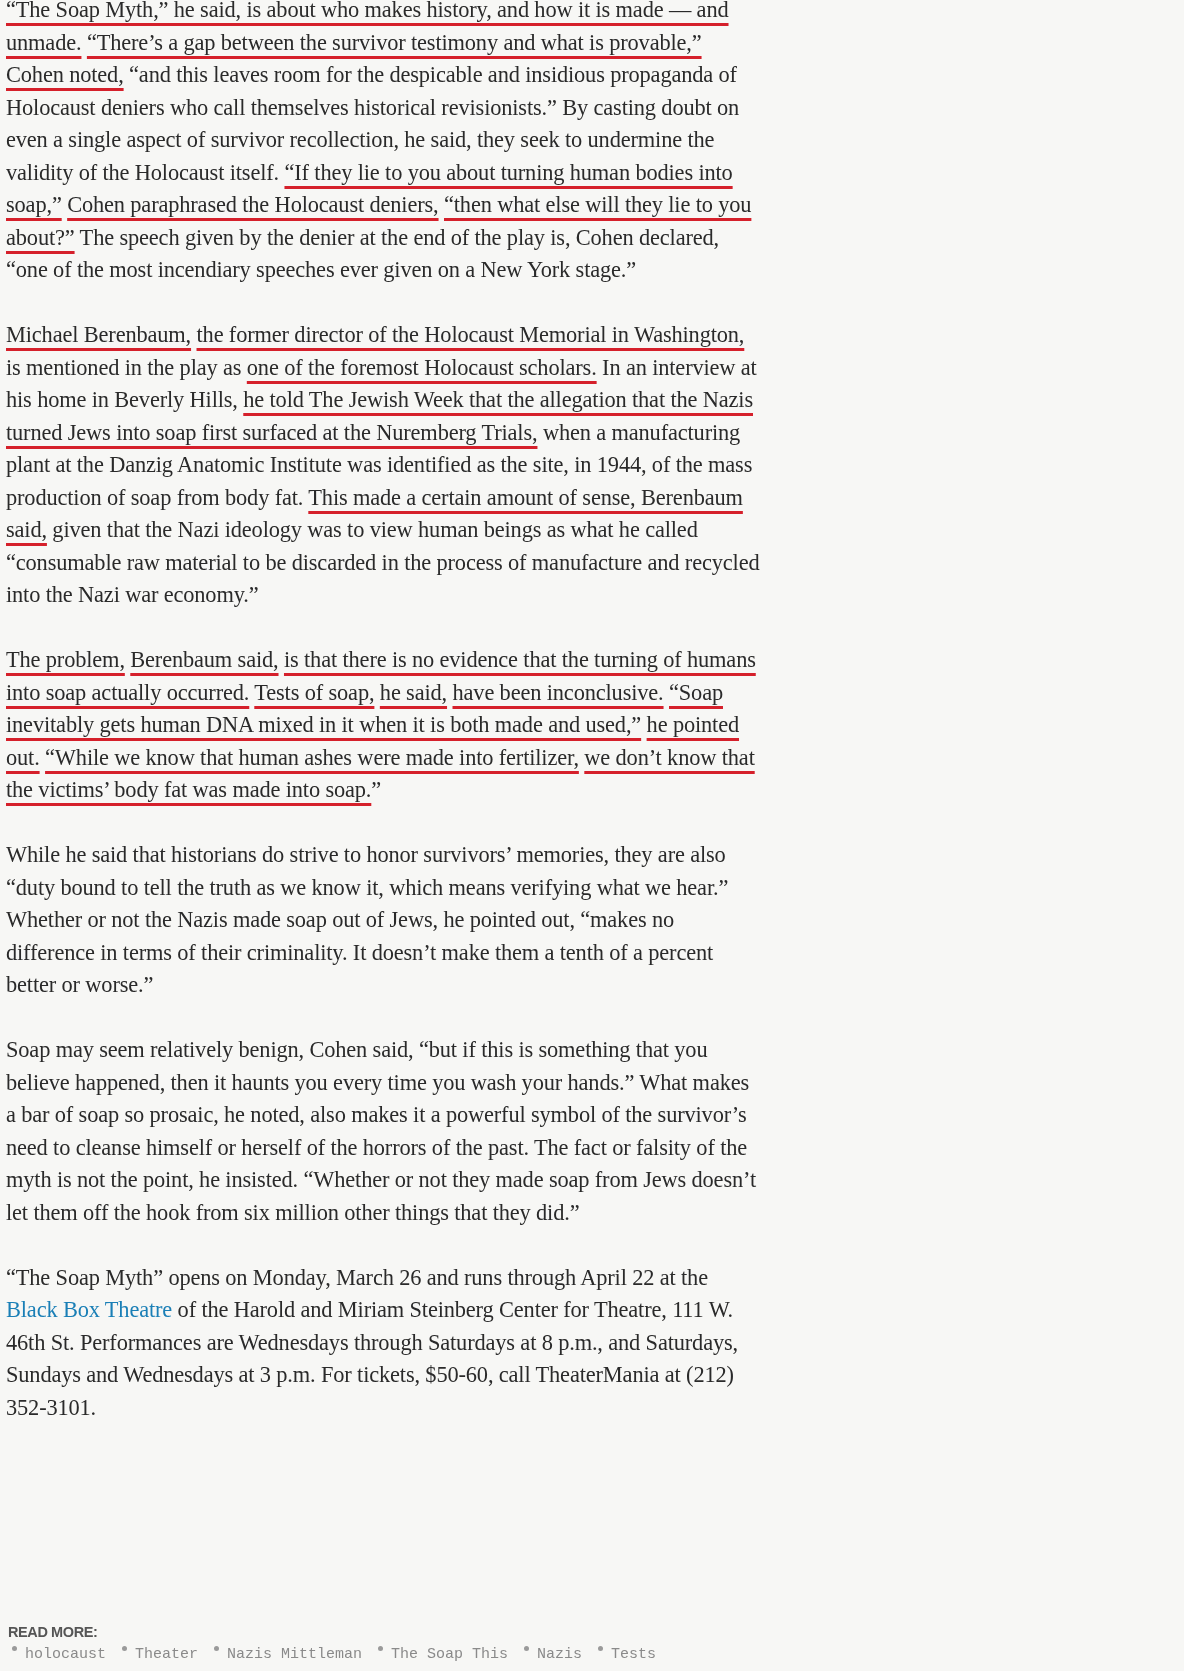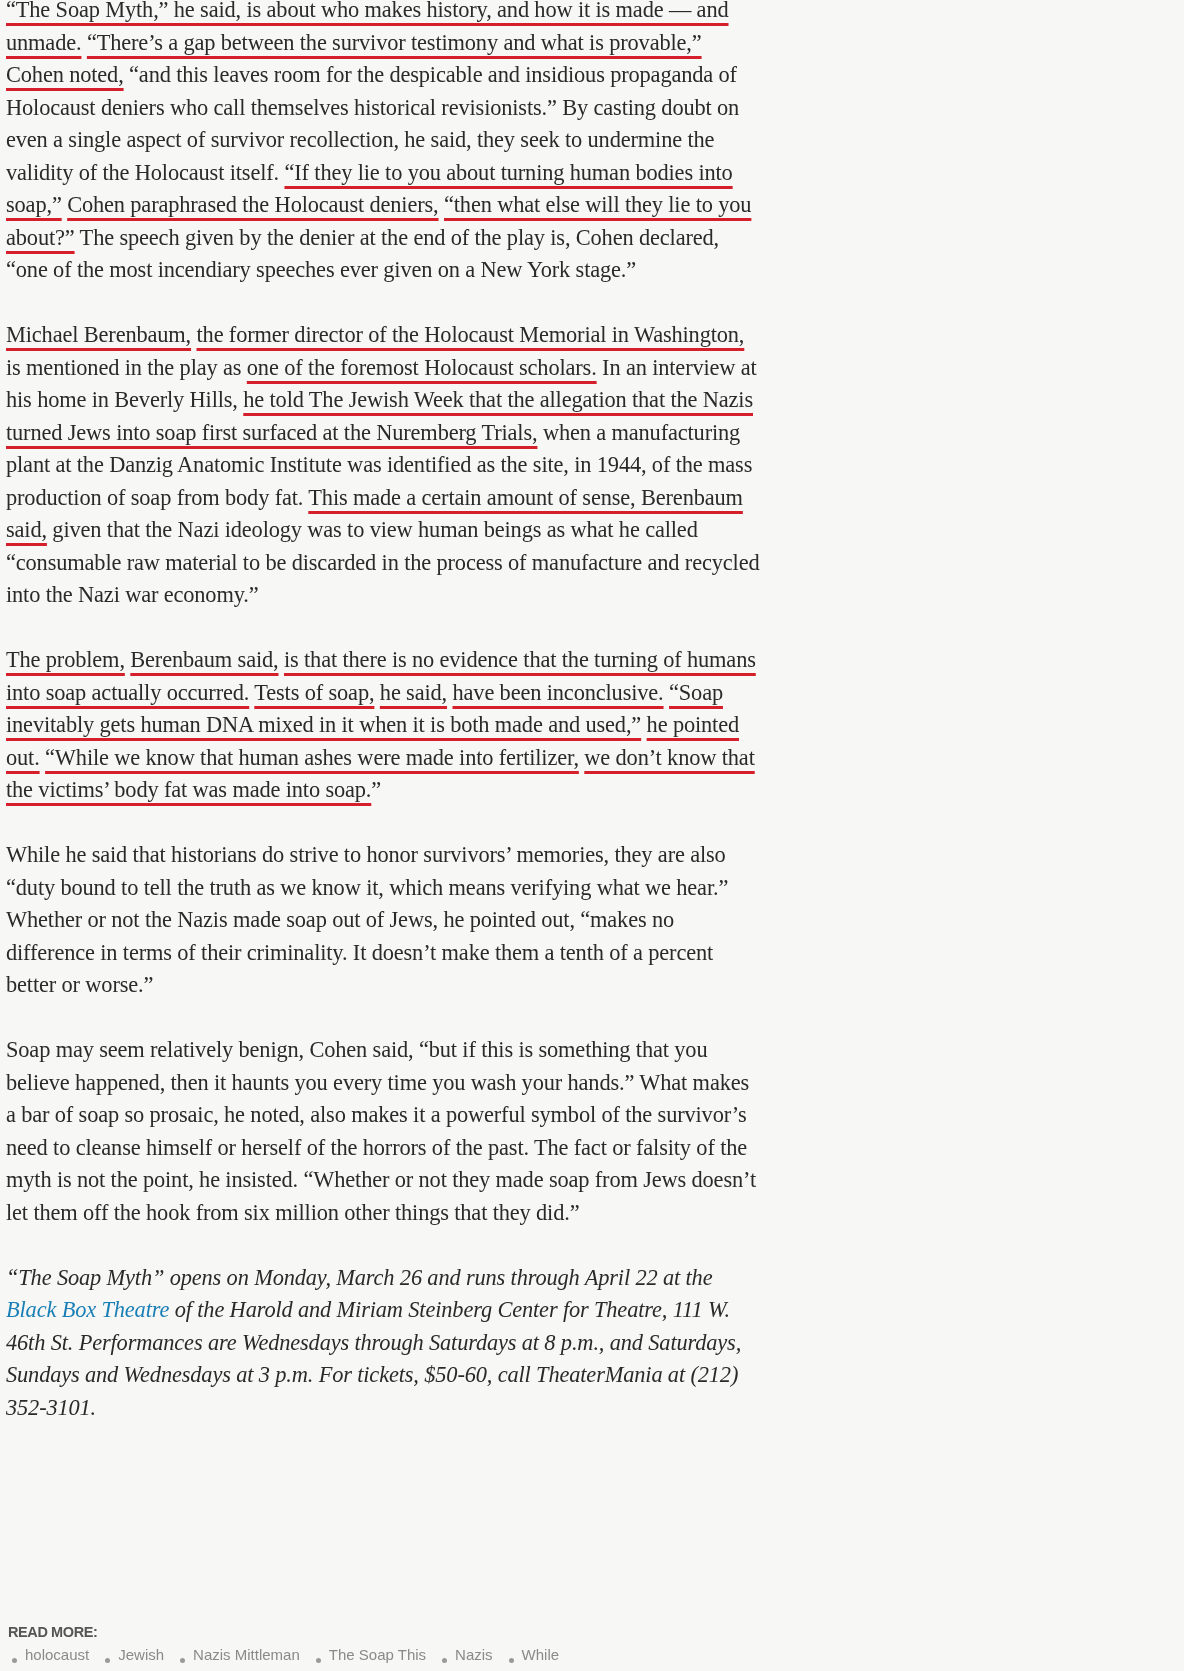--- a/index.html
+++ b/index.html
@@ -24,21 +24,20 @@
     .article p {
       margin: 0 0 32.5px 0;
     }
     .u {
       text-decoration: underline;
       text-decoration-color: #d5202b;
       text-decoration-thickness: 3px;
       text-underline-offset: 6px;
     }
     .italic {
-      font-style: italic;
     }
     a.link {
       color: #1a7fb6;
       text-decoration: none;
     }
     .read-more {
       position: absolute;
       left: 8px;
       top: 1624px;
       font-family: "Liberation Sans", "DejaVu Sans", sans-serif;
@@ -51,23 +50,24 @@
       margin-bottom: 6px;
     }
     .tags {
       display: flex;
       gap: 0;
       font-size: 15px;
       color: #8a8a8a;
     }
     .tag {
       display: flex;
-      align-items: flex-end;
+      align-items: flex-start;
       margin-right: 12px;
       cursor: pointer;
+      font-family: Liberation Mono, monospace;
     }
     .tag .dot {
       width: 5px;
       height: 5px;
       border-radius: 50%;
       background: #9a9a9a;
       margin: 0 8px 0 4px;
     }
   </style>
 </head>
@@ -101,32 +101,32 @@
 
 <div class="read-more">
   <div class="read-more-label">READ MORE:</div>
   <div class="tags">
     <div class="tag">
         <span class="dot"></span>
         <span>holocaust</span>
       </div>
     <div class="tag">
         <span class="dot"></span>
-        <span>Jewish</span>
+        <span>Theater</span>
       </div>
     <div class="tag">
         <span class="dot"></span>
         <span>Nazis Mittleman</span>
       </div>
     <div class="tag">
         <span class="dot"></span>
         <span>The Soap This</span>
       </div>
     <div class="tag">
         <span class="dot"></span>
         <span>Nazis</span>
       </div>
     <div class="tag">
         <span class="dot"></span>
-        <span>While</span>
+        <span>Tests</span>
       </div>
   </div>
 </div>
 
 </body></html>

